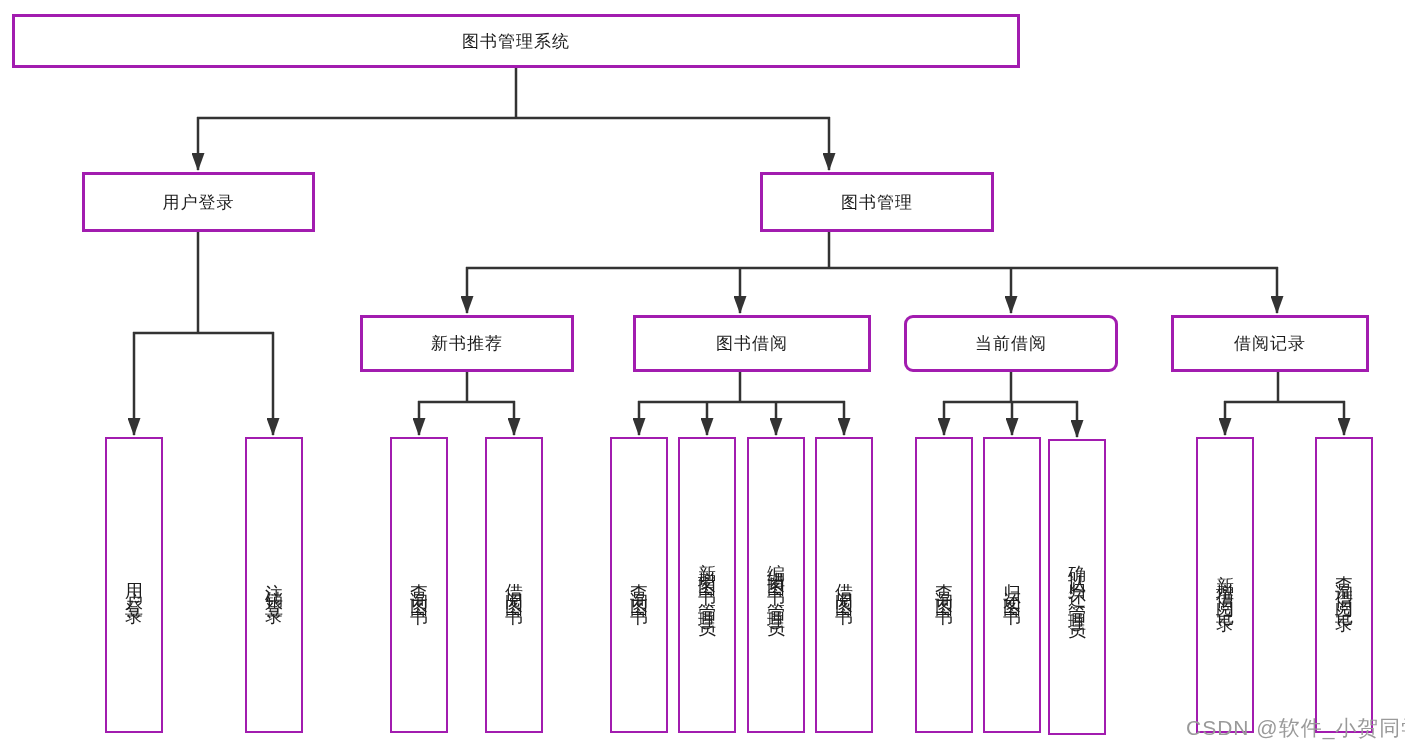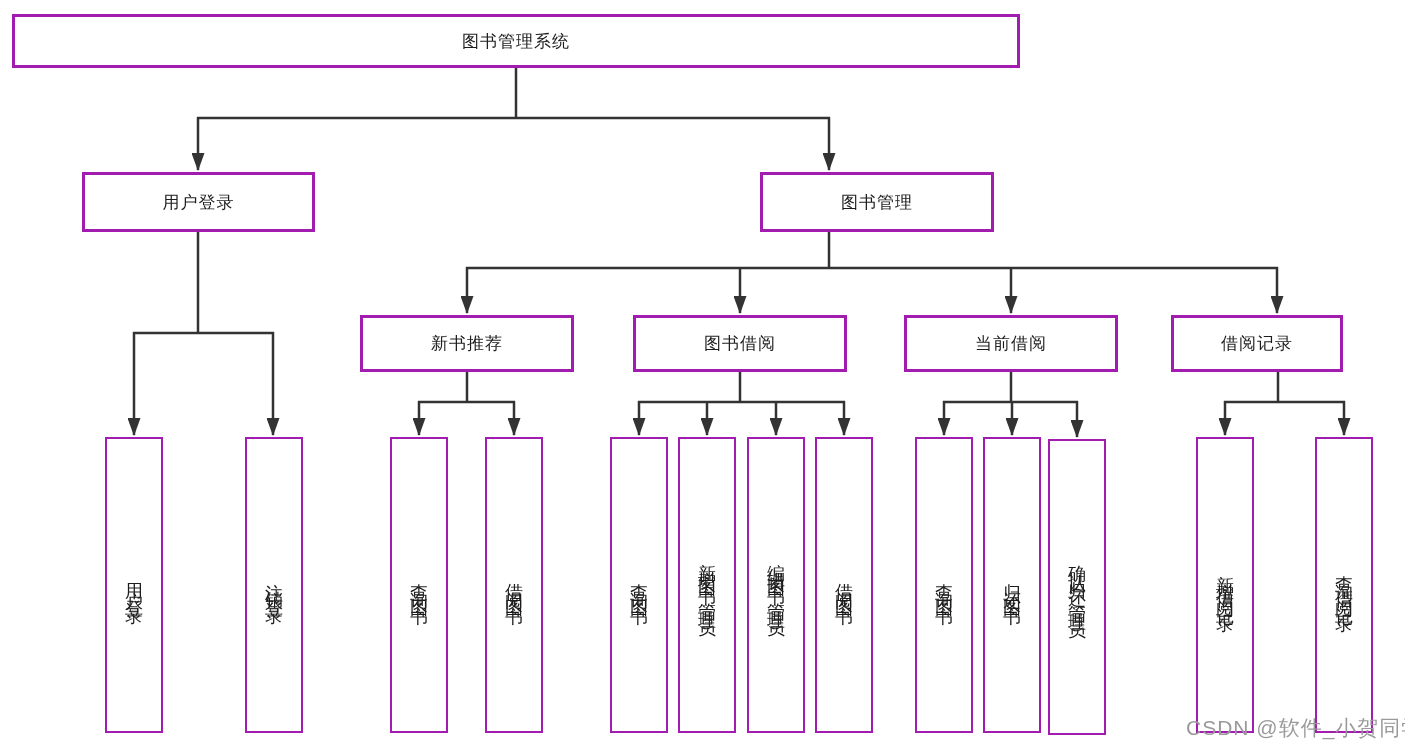--- a/index.html
+++ b/index.html
@@ -103,23 +103,23 @@
       <line x1="1344" y1="401" x2="1344" y2="435" marker-end="url(#arrow)"></line>
     </g>
   </svg>
 
   <div class="box" style="left:12px; top:14px; width:1008px; height:54px;">图书管理系统</div>
 
   <div class="box" style="left:82px; top:172px; width:233px; height:60px;">用户登录</div>
   <div class="box" style="left:712px; top:172px; width:234px; height:60px;margin-left:48px;">图书管理</div>
 
   <div class="box" style="left:360px; top:315px; width:214px; height:57px;">新书推荐</div>
-  <div class="box" style="left:633px; top:315px; width:214px; height:57px;">图书借阅</div>
-  <div class="box" style="left:904px; top:315px; width:214px; height:57px;">当前借阅</div>
-  <div class="box" style="left:1171px; top:315px; width:172px; height:57px;text-align:center;">借阅记录</div>
+  <div class="box" style="left:633px; top:315px; width:238px; height:57px;">图书借阅</div>
+  <div class="box" style="left:904px; top:315px; width:214px; height:57px;border-radius:9px;">当前借阅</div>
+  <div class="box" style="left:1171px; top:315px; width:198px; height:57px;text-align:center;">借阅记录</div>
 
   <div class="box leaf" style="left:105px; top:437px; width:58px; height:296px;">用户登录</div>
   <div class="box leaf" style="left:245px; top:437px; width:58px; height:296px;">注销登录</div>
 
   <div class="box leaf" style="left:390px; top:437px; width:58px; height:296px;">查询图书</div>
   <div class="box leaf" style="left:485px; top:437px; width:58px; height:296px;">借阅图书</div>
 
   <div class="box leaf" style="left:610px; top:437px; width:58px; height:296px;">查询图书</div>
   <div class="box leaf" style="left:678px; top:437px; width:58px; height:296px;">新增图书（管理员）</div>
   <div class="box leaf" style="left:747px; top:437px; width:58px; height:296px;">编辑图书（管理员）</div>

